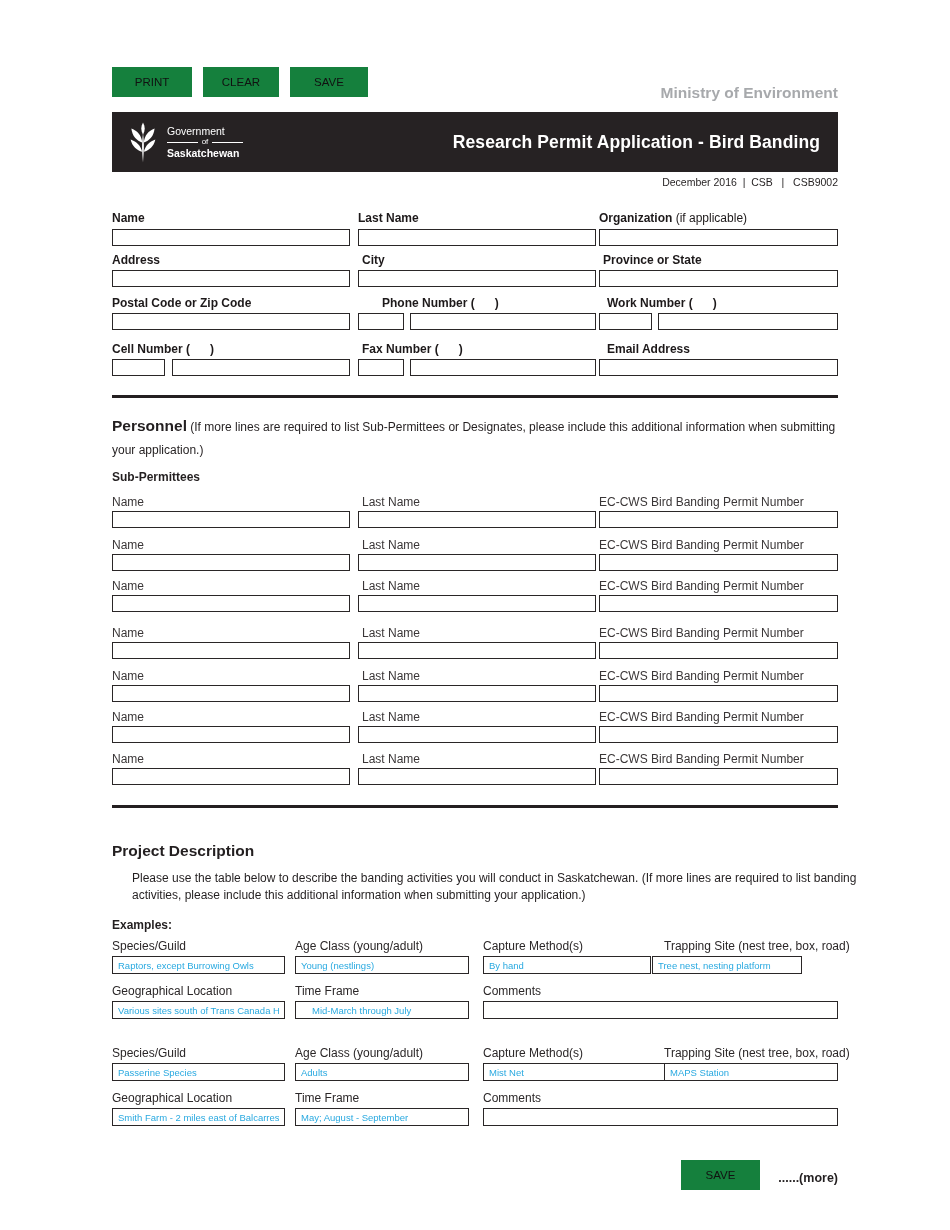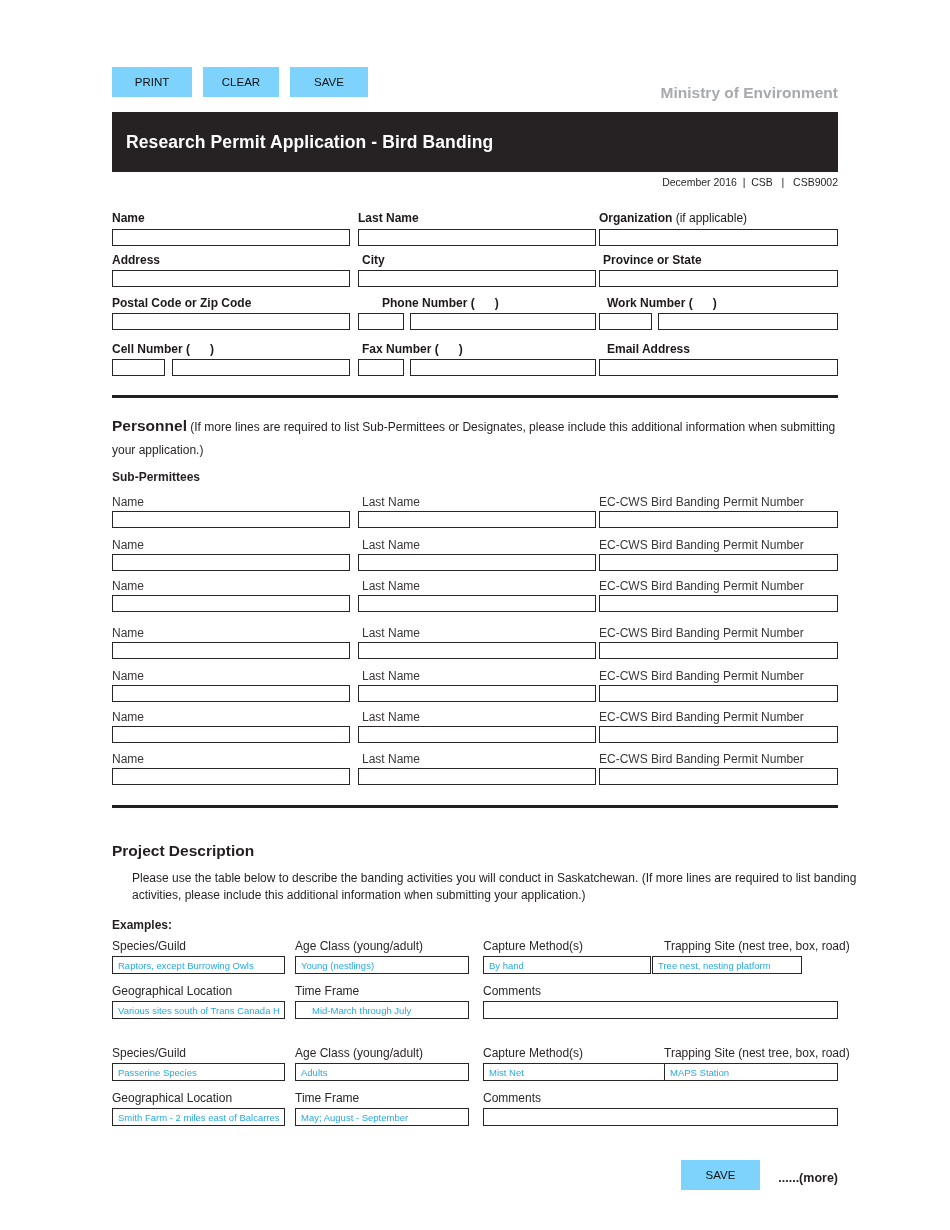--- a/index.html
+++ b/index.html
@@ -10,21 +10,21 @@
     height: 1230px;
     font-family: "Liberation Sans", sans-serif;
     color: #231f20;
     overflow: hidden;
   }
   .abs { position: absolute; }
 
   
   .toolbar { position: absolute; left: 112px; top: 67px; display: flex; gap: 11px; }
   .btn {
-    height: 30px; background: #7dd3fc; border: none;
+    height: 30px; background: #15803d; border: none;
     font-family: "Liberation Sans", sans-serif; font-size: 11.5px; color: #111;
     cursor: pointer; text-align: center;
   }
 
   .ministry {
     position: absolute; right: 112px; top: 84px;
     font-size: 15.5px; font-weight: bold; color: #a7a9ac; white-space: pre;
   }
 
   
@@ -82,20 +82,39 @@
 
 <div class="toolbar">
   <button class="btn" style="width:80px">PRINT</button>
   <button class="btn" style="width:76px">CLEAR</button>
   <button class="btn" style="width:78px">SAVE</button>
 </div>
 
 <div class="ministry">Ministry of Environment</div>
 
 <div class="header">
+  <div class="logo">
+    <svg viewBox="0 0 44 52" width="34" height="41" aria-hidden="true">
+      <g fill="#ffffff">
+        <path d="M22 52 C21 38 20 28 22 14 C24 28 23 38 22 52Z"></path>
+        <path d="M21 26 C14 24 8 18 7 8 C15 11 20 17 21 26Z"></path>
+        <path d="M23 26 C30 24 36 18 37 8 C29 11 24 17 23 26Z"></path>
+        <path d="M21 38 C14 36 8 31 6 22 C14 25 19 30 21 38Z"></path>
+        <path d="M23 38 C30 36 36 31 38 22 C30 25 25 30 23 38Z"></path>
+        <path d="M22 16 C19 10 19 5 22 0 C25 5 25 10 22 16Z"></path>
+      </g>
+    </svg>
+    <div class="logo-text">
+      <div>Government</div>
+      <div class="logo-of">
+          <span>of</span>
+        </div>
+      <div class="logo-sask">Saskatchewan</div>
+    </div>
+  </div>
   <div class="header-title">Research Permit Application - Bird Banding</div>
 </div>
 
 <div class="meta">December 2016  |  CSB   |   CSB9002</div>
 
 <div class="f-label" style="left:112px;top:211px">Name</div>
 <div class="f-label" style="left:358px;top:211px">Last Name</div>
 <div class="f-label" style="left:599px;top:211px"><span>Organization</span><span class="reg"> (if applicable)</span></div>
 <input class="f-input" style="left: 112px; top: 229px; width: 238px;">
 <input class="f-input" style="left: 358px; top: 229px; width: 238px;">

